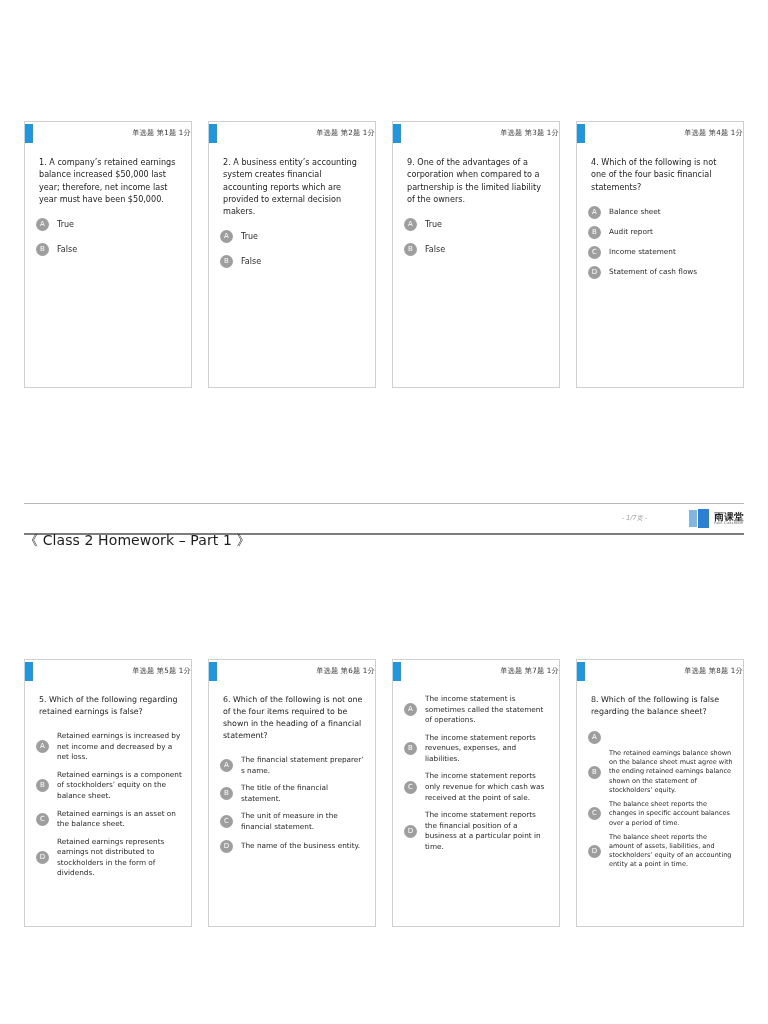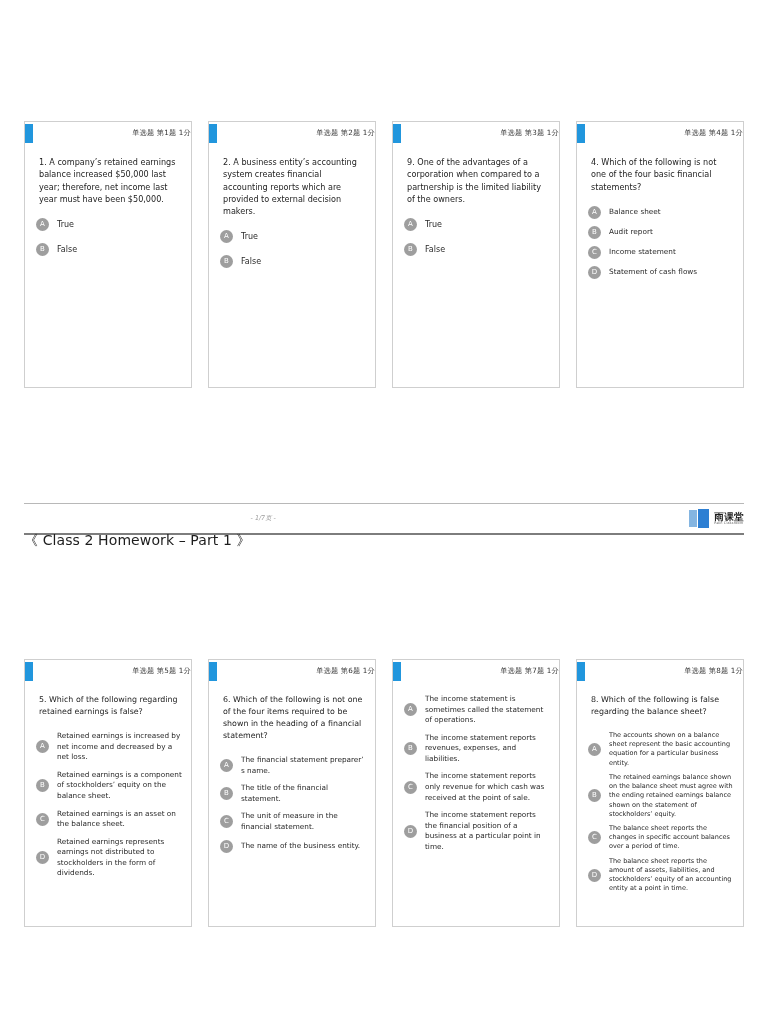--- a/index.html
+++ b/index.html
@@ -136,21 +136,21 @@
   .footer-title {
     font-size: 14px;
     color: #1d1d1d;
     letter-spacing: 0.1px;
     white-space: nowrap;
     font-family: "DejaVu Sans", "Liberation Sans", sans-serif;
     margin-top: 44px;
   }
   .footer-page {
     flex: 1;
-    text-align: left;
+    text-align: right;
     font-size: 6.4px;
     color: #9a9a9a;
     font-family: "DejaVu Sans", "Liberation Sans", sans-serif;
     padding-right: 42px;
     font-style: italic;
   }
   .footer-brand {
     display: flex;
     align-items: center;
     gap: 4px;
@@ -388,21 +388,20 @@
 
       <div class="qcard">
         <div class="qcard-head">
           <div class="accent-bar"></div>
           <div class="qcard-meta">单选题  第8题  1分</div>
         </div>
         <div class="qcard-stem stem-sm">8. Which of the following is false regarding the balance sheet?</div>
         <div class="qcard-options">
           <div class="opt opt-tighter">
             <div class="opt-bullet">A</div>
-            <div class="opt-text tiny">The accounts shown on a balance sheet represent the basic accounting equation for a particular business entity.</div>
           </div>
           <div class="opt opt-tighter">
             <div class="opt-bullet">B</div>
             <div class="opt-text tiny">The retained earnings balance shown on the balance sheet must agree with the ending retained earnings balance shown on the statement of stockholders’ equity.</div>
           </div>
           <div class="opt opt-tighter">
             <div class="opt-bullet">C</div>
             <div class="opt-text tiny">The balance sheet reports the changes in specific account balances over a period of time.</div>
           </div>
           <div class="opt opt-tighter">

